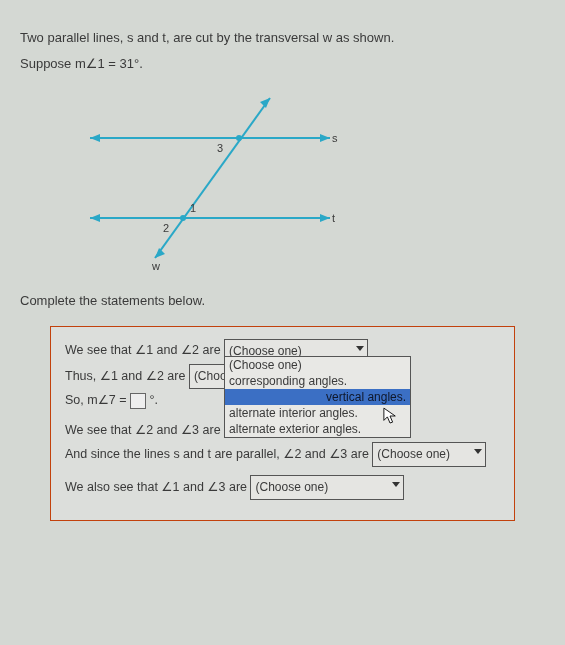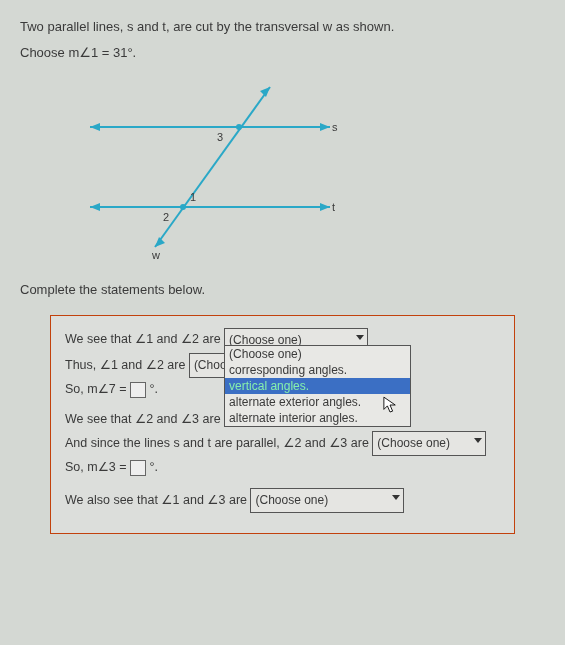--- a/index.html
+++ b/index.html
@@ -8,21 +8,21 @@
     font-family: Arial, sans-serif;
     background: #d4d8d3;
     width: 565px;
     height: 645px;
     overflow: hidden;
     position: relative;
     font-size: 13px;
     color: #3a3a3a;
   }
   .page {
-    padding: 18px 20px;
+    padding: 29px 20px;
   }
   .problem-text {
     margin-bottom: 8px;
     line-height: 1.4;
   }
   .diagram {
     margin: 15px 0 20px 50px;
     position: relative;
     width: 280px;
     height: 180px;
@@ -92,21 +92,22 @@
     z-index: 10;
     width: 185px;
   }
   .dd-item {
     padding: 0px 4px;
     line-height: 16px;
     white-space: nowrap;
   }
   .dd-item.highlight {
     background: #3b6fc4;
-    color: #86efac;
+    color: #0f172a;
+    text-align: right;
   }
   .cursor {
     position: absolute;
     width: 14px;
     height: 18px;
     z-index: 20;
   }
   .input-box {
     display: inline-block;
     border: 1px solid #666;
@@ -116,21 +117,21 @@
     vertical-align: middle;
   }
   svg.diagram-svg { position:absolute; left:0; top:0; }
 </style>
 </head>
 <body>
 
 <div class="page">
   <div class="problem-text">Two parallel lines, s and t, are cut by the transversal w as shown.</div>
   <div class="problem-text">
-    <span>Choose m</span><span>∠1</span><span> = 31°.</span>
+    <span>Suppose m</span><span>∠1</span><span> = 31°.</span>
   </div>
 
   <div class="diagram">
     <svg class="diagram-svg" width="280" height="180">
 
       <line x1="20" y1="50" x2="260" y2="50" stroke="#2aa8c7" stroke-width="2"></line>
       <polygon points="20,50 30,46 30,54" fill="#2aa8c7"></polygon>
       <polygon points="260,50 250,46 250,54" fill="#2aa8c7"></polygon>
 
       <line x1="20" y1="130" x2="260" y2="130" stroke="#2aa8c7" stroke-width="2"></line>
@@ -157,22 +158,22 @@
   <div class="answer-box">
 
     <div style="position:relative;">
       <span>We see that ∠1 and ∠2 are </span>
       <span class="dropdown-open">
         <span class="dd-head">(Choose one)</span>
         <div class="dd-list">
           <div class="dd-item">(Choose one)</div>
           <div class="dd-item">corresponding angles.</div>
           <div class="dd-item highlight">vertical angles.</div>
+          <div class="dd-item">alternate interior angles.</div>
           <div class="dd-item">alternate exterior angles.</div>
-          <div class="dd-item">alternate interior angles.</div>
 
           <svg class="cursor" style="left:158px; top:50px;" viewBox="0 0 16 20">
             <path d="M1 1 L1 15 L5 11 L8 18 L11 17 L8 10 L14 10 Z" fill="#fff" stroke="#000" stroke-width="1"></path>
           </svg>
         </div>
       </span>
     </div>
 
     <div>
       <span>Thus, ∠1 and ∠2 are </span>
@@ -190,25 +191,20 @@
     <div>
       <span>We see that ∠2 and ∠3 are </span>
       <span style="color:#888">————————</span>
     </div>
 
     <div>
       <span>And since the lines s and t are parallel, ∠2 and ∠3 are </span>
       <span class="dropdown-closed">(Choose one)</span>
     </div>
 
-    <div>
-      <span>So, m∠3 = </span>
-      <span class="input-box"></span>
-      <span>°.</span>
-    </div>
 
     <div style="height:8px"></div>
 
 
     <div>
       <span>We also see that ∠1 and ∠3 are </span>
       <span class="dropdown-closed" style="min-width:130px">(Choose one)</span>
     </div>
 
     <div style="height:8px"></div>

